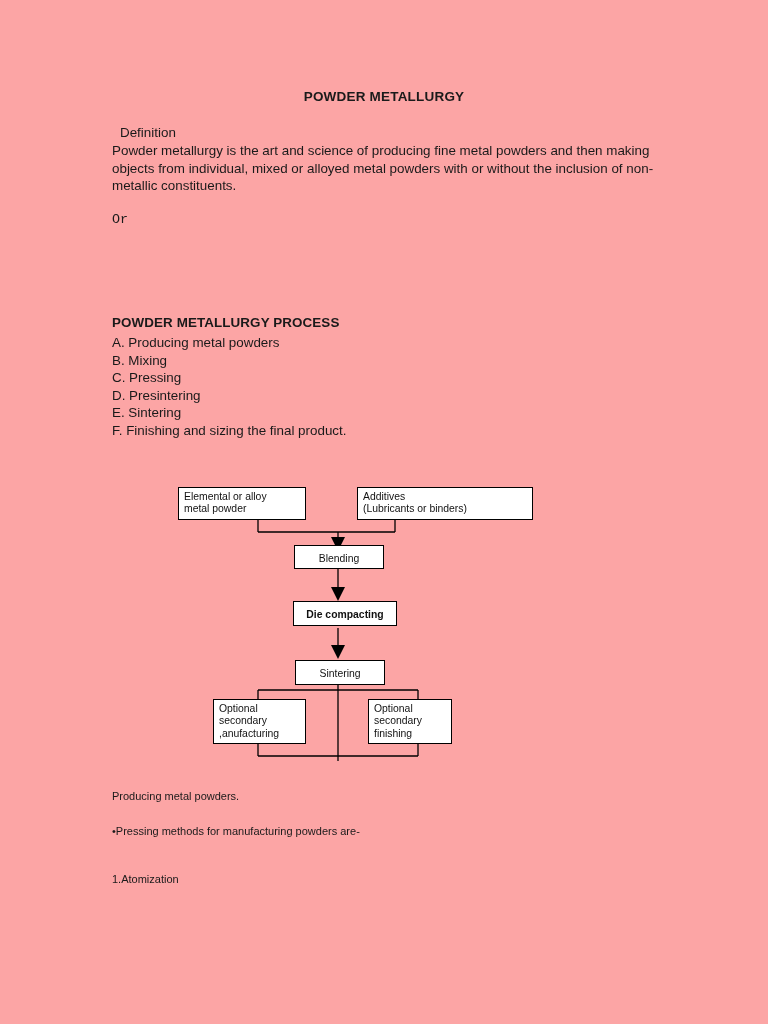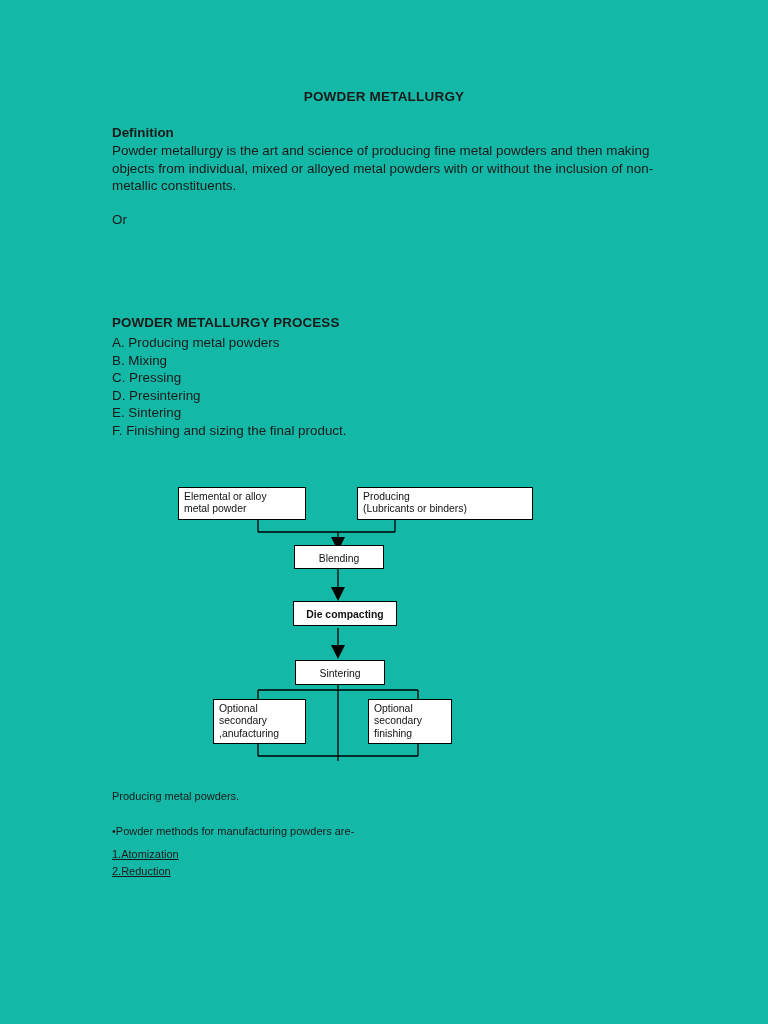--- a/index.html
+++ b/index.html
@@ -12,44 +12,45 @@
     width: 768px;
     height: 1024px;
     position: relative;
     font-family: "Liberation Sans", sans-serif;
     color: #1a1a1a;
     overflow: hidden;
   }
   .page {
     position: absolute;
     inset: 0;
-    background: #14b8a6;
+    background: #fca5a5;
   }
   .doc-title {
     position: absolute;
     top: 89px;
     left: 0;
     width: 768px;
     text-align: center;
     font-size: 13.5px;
     font-weight: bold;
     letter-spacing: 0.2px;
   }
   .body-block {
     position: absolute;
     left: 112px;
     width: 545px;
     font-size: 13.4px;
     line-height: 17.8px;
   }
   .bold-lead {
-    font-weight: bold;
+    font-weight: normal;
+    margin-left: 8px;
   }
   #definition-block { top: 124px; }
-  #or-block { top: 211px; }
+  #or-block { top: 211px; font-family: Liberation Mono, monospace; }
   #branch-block { top: 246px; }
   #process-heading {
     position: absolute;
     left: 112px;
     top: 315px;
     font-size: 13.4px;
     font-weight: bold;
     letter-spacing: 0.1px;
   }
   #process-list {
@@ -60,21 +61,21 @@
     line-height: 17.6px;
   }
   #closing-block {
     position: absolute;
     left: 112px;
     top: 788px;
     font-size: 11px;
     line-height: 17.8px;
   }
   #closing-block .gap { height: 17px; }
-  #methods-list { margin-top: 5px; text-decoration: underline; }
+  #methods-list { margin-top: 30px; }
 
   
   #flowchart {
     position: absolute;
     left: 0;
     top: 0;
     width: 644px;
     height: 1024px;
     pointer-events: none;
     margin-top: 34px;
@@ -166,21 +167,21 @@
       </g>
 
       <polygon points="331,503 345,503 338,517" fill="#000"></polygon>
       <polygon points="331,553 345,553 338,567" fill="#000"></polygon>
       <polygon points="331,611 345,611 338,625" fill="#000"></polygon>
     </svg>
 
     <div class="fbox" style="left:178px; top:453px; width:128px; height:33px;">Elemental or alloy
 metal powder</div>
 
-    <div class="fbox" style="left:357px; top:453px; width:176px; height:33px;">Producing
+    <div class="fbox" style="left:357px; top:453px; width:176px; height:33px;">Additives
 (Lubricants or binders)</div>
 
     <div class="fbox center" style="left:294px; top:511px; width:90px; height:24px;">Blending</div>
 
     <div class="fbox center" style="left:293px; top:567px; width:104px; height:25px;font-weight:bold;">Die compacting</div>
 
     <div class="fbox center" style="left:295px; top:626px; width:90px; height:25px;">Sintering</div>
 
     <div class="fbox" style="left:213px; top:665px; width:93px; height:45px;">Optional
 secondary
@@ -189,20 +190,19 @@
     <div class="fbox" style="left:368px; top:665px; width:84px; height:45px;">Optional
 secondary
 finishing</div>
 
 
   </div>
 
   <div id="closing-block">
     <div>Producing metal powders.</div>
     <div class="gap"></div>
-    <div>•Powder methods for manufacturing powders are-</div>
+    <div>•Pressing methods for manufacturing powders are-</div>
     <div id="methods-list">
       <div>1.Atomization</div>
-      <div>2.Reduction</div>
     </div>
   </div>
 
 </div>
 
 </body></html>

